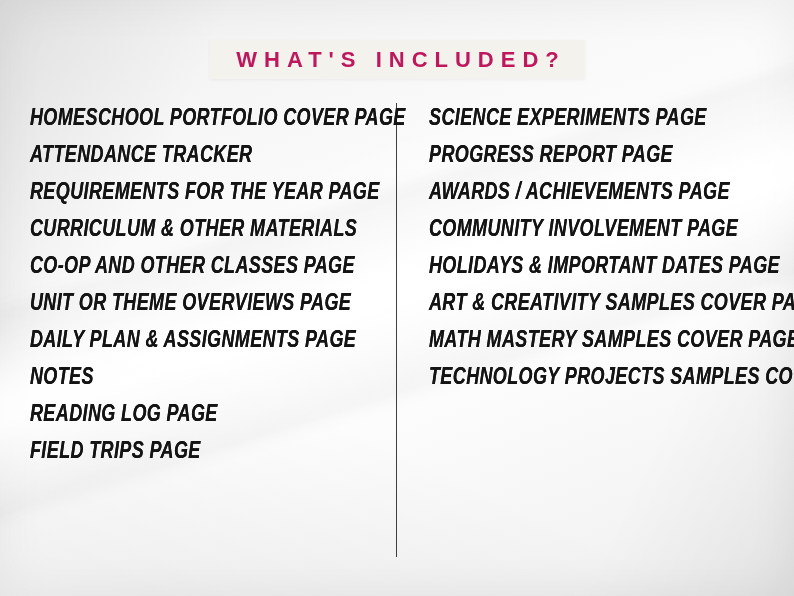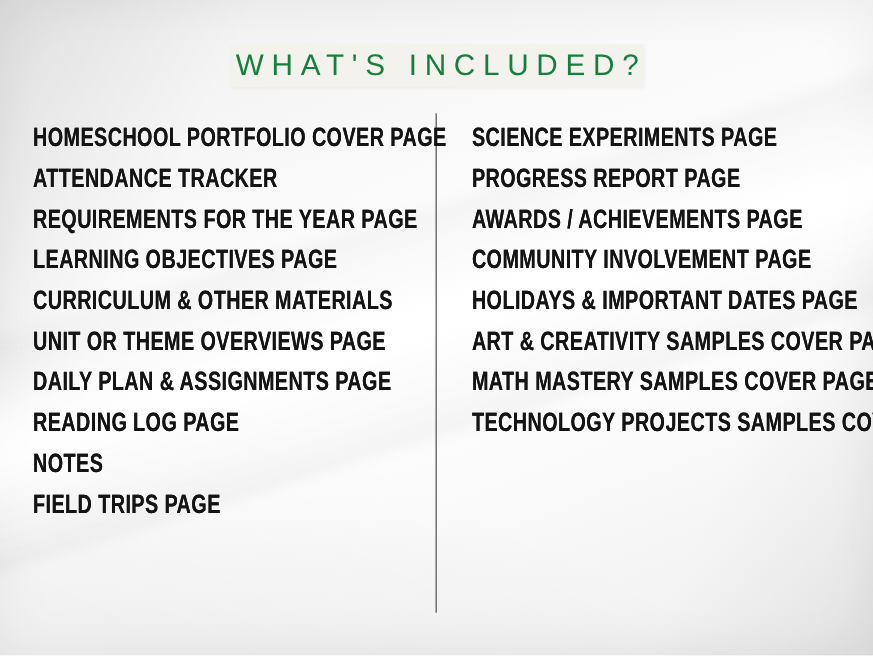--- a/index.html
+++ b/index.html
@@ -44,24 +44,24 @@
     top: 40px;
     width: 375px;
     height: 39px;
     background: #f4f2ed;
     box-shadow: 0 1px 3px rgba(0,0,0,0.05);
     display: flex;
     align-items: center;
     justify-content: center;
   }
   .header-band .title {
-    font-size: 27px;
-    font-weight: 400;
+    font-size: 22px;
+    font-weight: 700;
     letter-spacing: 7px;
-    color: #15803d;
+    color: #be185d;
     white-space: nowrap;
     padding-left: 7px; 
   }
   .list-area {
     position: absolute;
     top: 103px;
     left: 0;
     width: 794px;
     height: 460px;
   }
@@ -78,21 +78,22 @@
     top: 0;
     margin: 0;
     padding: 0;
     list-style: none;
   }
   .col.left  { left: 30px;  width: 355px; }
   .col.right { left: 429px; width: 375px; }
   .col li {
     height: 37px;
     display: flex;
-    align-items: flex-end;
+    align-items: flex-start;
+    font-style: italic;
   }
   .col li span {
     display: inline-block;
     font-weight: 700;
     font-size: 24px;
     letter-spacing: 0.5px;
     color: #141414;
     white-space: nowrap;
     transform: scaleX(0.75);
     transform-origin: left center;
@@ -116,36 +117,36 @@
         <li>
           <span>HOMESCHOOL PORTFOLIO COVER PAGE</span>
         </li>
         <li>
           <span>ATTENDANCE TRACKER</span>
         </li>
         <li>
           <span>REQUIREMENTS FOR THE YEAR PAGE</span>
         </li>
         <li>
-          <span>LEARNING OBJECTIVES PAGE</span>
+          <span>CURRICULUM &amp; OTHER MATERIALS</span>
         </li>
         <li>
-          <span>CURRICULUM &amp; OTHER MATERIALS</span>
+          <span>CO-OP AND OTHER CLASSES PAGE</span>
         </li>
         <li>
           <span>UNIT OR THEME OVERVIEWS PAGE</span>
         </li>
         <li>
           <span>DAILY PLAN &amp; ASSIGNMENTS PAGE</span>
         </li>
         <li>
-          <span>READING LOG PAGE</span>
+          <span>NOTES</span>
         </li>
         <li>
-          <span>NOTES</span>
+          <span>READING LOG PAGE</span>
         </li>
         <li>
           <span>FIELD TRIPS PAGE</span>
         </li>
       </ul>
 
     <ul class="col right">
         <li>
           <span>SCIENCE EXPERIMENTS PAGE</span>
         </li>

